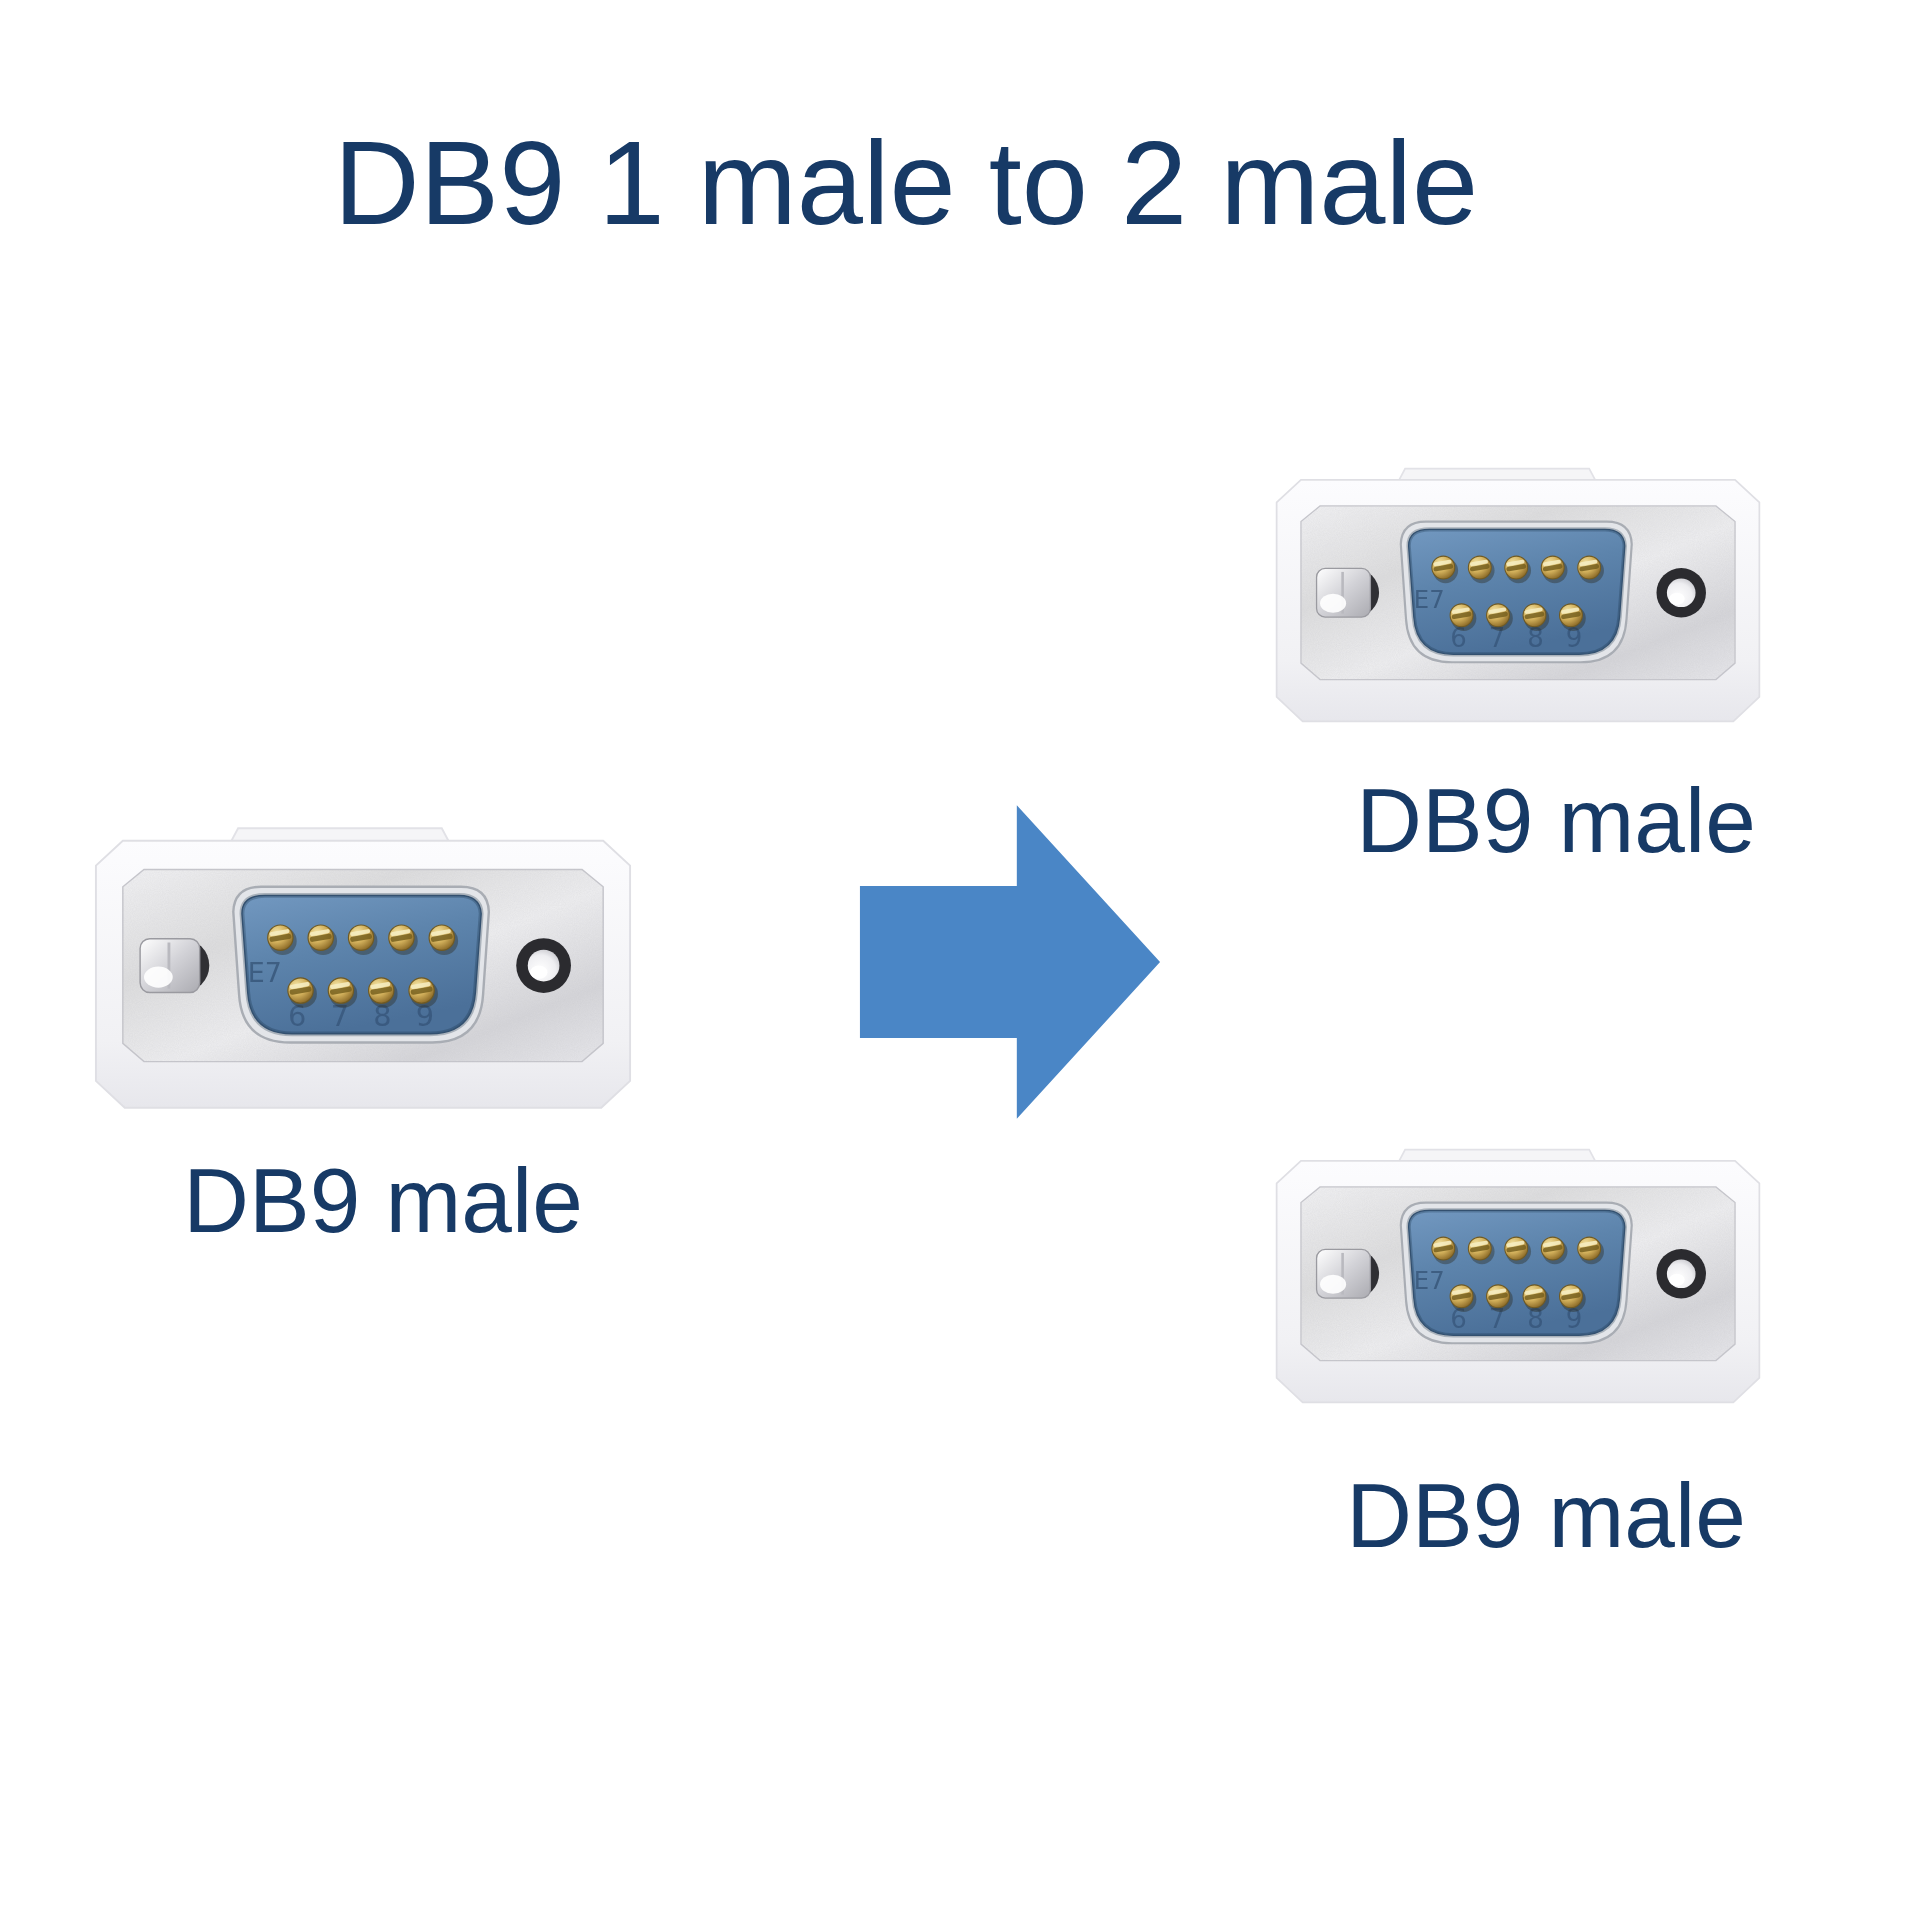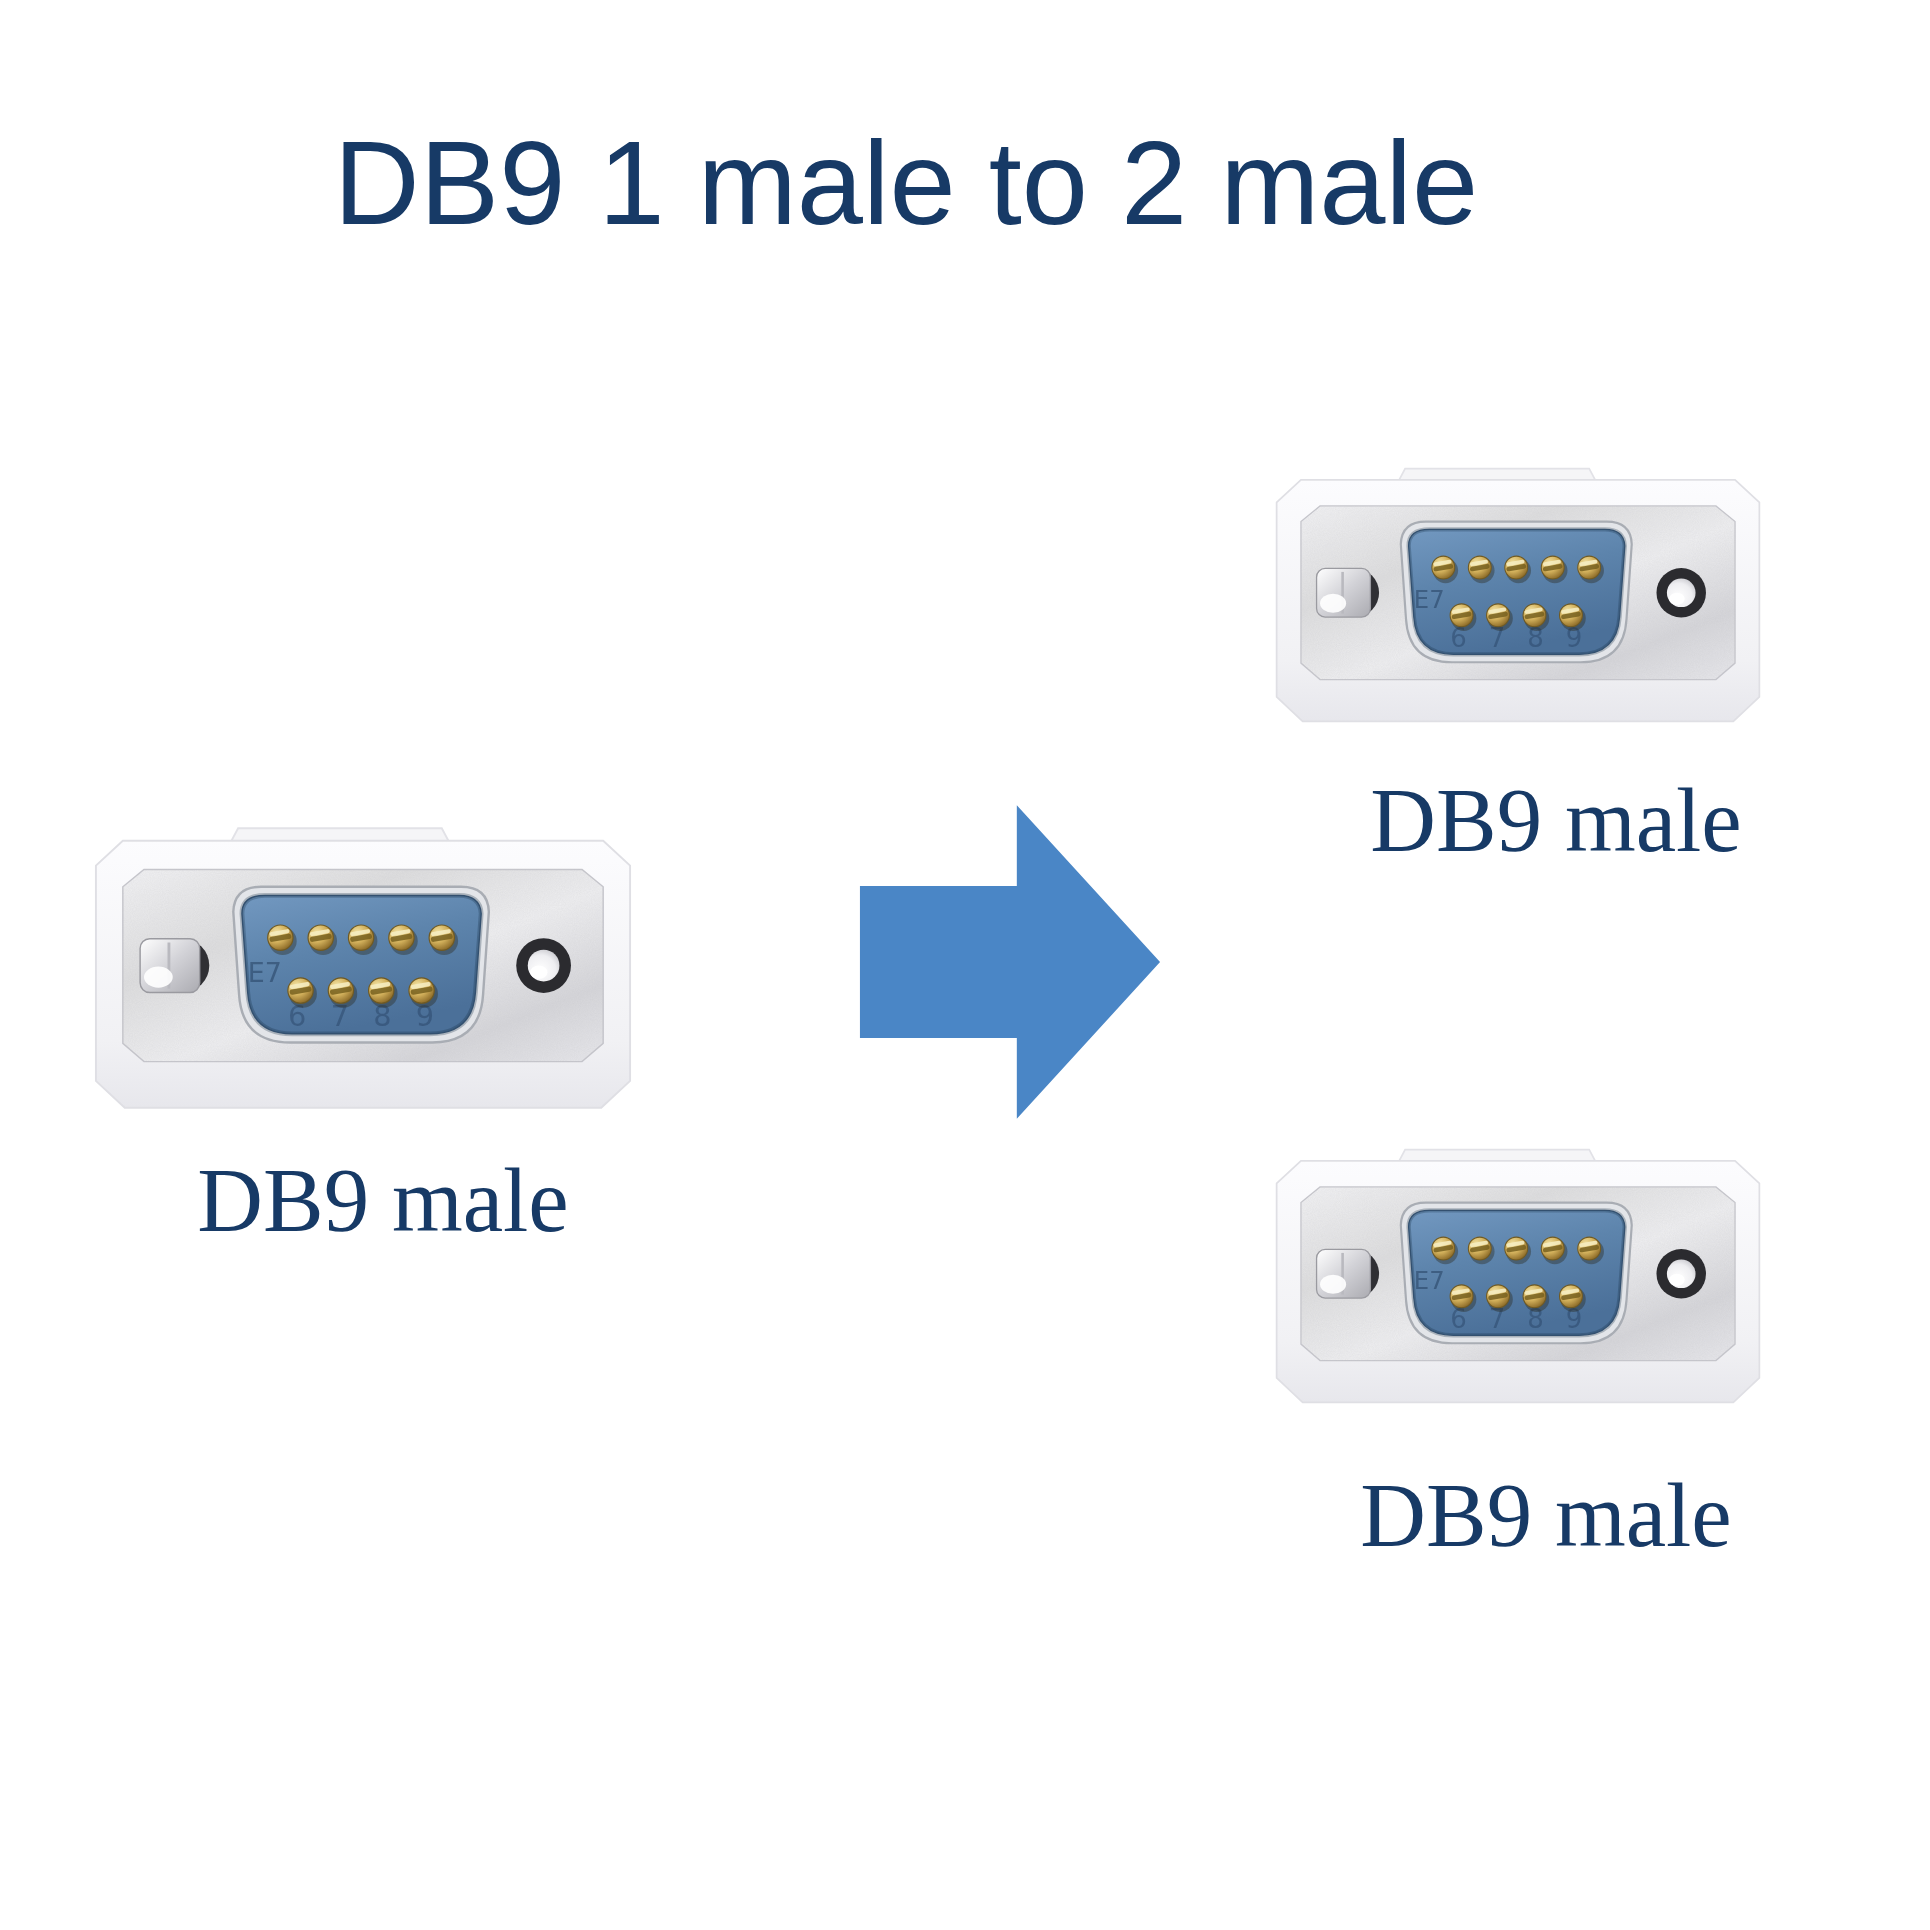--- a/index.html
+++ b/index.html
@@ -6,21 +6,21 @@
   .canvas{
     position:relative;width:1931px;height:1594px;background:#ffffff;overflow:hidden;
     font-family:"Liberation Sans", sans-serif;
   }
   .title{
     position:absolute;left:906px;top:123px;transform:translateX(-50%);
     font-size:119px;line-height:1;color:#173a66;white-space:nowrap;letter-spacing:0px;
   }
   .cap-label{
     position:absolute;transform:translateX(-50%);
-    font-size:91px;line-height:1;color:#173a66;white-space:nowrap;font-family:Liberation Serif, serif;
+    font-size:91px;line-height:1;color:#173a66;white-space:nowrap;
   }
   .label-source{left:383px;top:1155px;}
   .label-out1{left:1556px;top:775px;}
   .label-out2{left:1546px;top:1470px;}
   .connector{position:absolute;display:block;}
   .connector-source{left:94px;top:825px;width:538px;height:285px;}
   .connector-out1{left:1274px;top:466px;width:488px;height:257px;}
   .connector-out2{left:1274px;top:1147px;width:488px;height:257px;}
   .arrow-svg{position:absolute;left:858px;top:803px;width:304px;height:318px;}
 </style>

